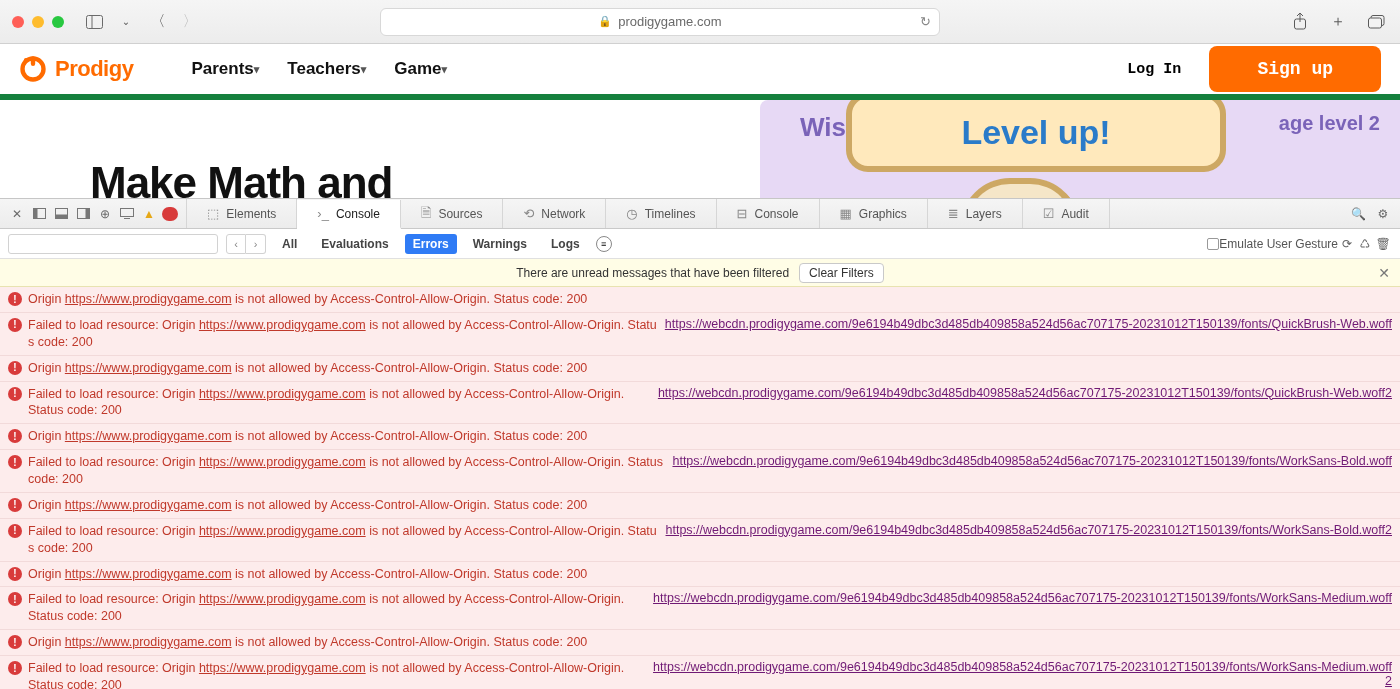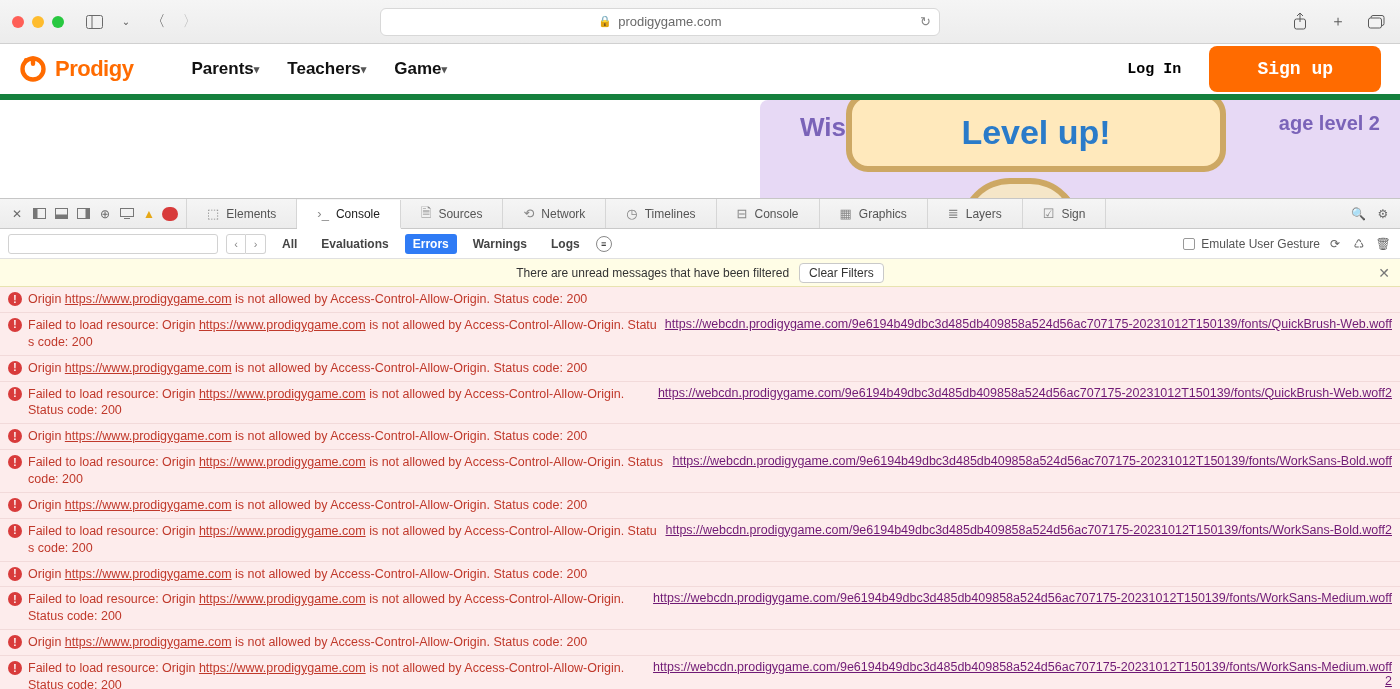--- a/index.html
+++ b/index.html
@@ -56,21 +56,21 @@
 .dt-search { width:210px; height:20px; border:1px solid #d2d2d2; border-radius:3px; padding:0 18px 0 18px; font-size:11px; position:relative; background:#fff;}
 .dt-search-wrap { position:relative; }
 .dt-search-wrap .mag { position:absolute; left:4px; top:3px; font-size:11px; color:#888; pointer-events:none;}
 .dt-steps { display:flex; }
 .dt-step { width:20px; height:20px; border:1px solid #d2d2d2; display:flex; align-items:center; justify-content:center; color:#888; font-size:11px; background:#fff;}
 .dt-step:first-child{border-radius:3px 0 0 3px;}
 .dt-step:last-child{border-left:none;border-radius:0 3px 3px 0;}
 .filter-pill { padding:3px 8px; border-radius:3px; color:#444;font-weight:bold; }
 .filter-pill.active { background:#2f7bf5; color:#fff; }
 .filter-circle { width:16px; height:16px; border:1.5px solid #888; border-radius:50%; display:flex; align-items:center; justify-content:center; font-size:9px;}
-.eug { margin-left:auto; display:flex; align-items:center; gap:6px; color:#555;}
+.eug { margin-left:auto; display:flex; align-items:center; color:#555;}
 .eug-box { width:12px;height:12px;border:1px solid #999;border-radius:2px;}
 .dt-fr-icon { width:18px;height:18px; display:flex; align-items:center; justify-content:center; color:#666;}
 
 .dt-banner { background:#fffde6; border-bottom:1px solid #e8e3b0; height:28px; display:flex; align-items:center; justify-content:center; font-size:12px; color:#333; position:relative;}
 .dt-banner .btn { margin-left:10px; border:1px solid #c9c9c9; background:#fff; border-radius:4px; padding:2px 9px; }
 .dt-banner .close { position:absolute; right:10px; color:#777; font-size:14px;}
 
 .console { font-size:12.5px; }
 .row { display:flex; align-items:flex-start; padding:4px 8px; border-bottom:1px solid #f2dada; background:#fdecec; gap:6px; color:#c0392b;}
 .row .ic { flex:0 0 14px; width:14px;height:14px; background:#d83b3b; color:#fff; border-radius:50%; display:flex; align-items:center; justify-content:center; font-size:10px; font-weight:700; margin-top:1px;}
@@ -141,20 +141,21 @@
         <span class="chev">▾</span>
       </div>
   </div>
   <div class="auth">
     <div class="login">Log In</div>
     <div class="signup">Sign up</div>
   </div>
 </div>
 
 <div class="hero">
+  <div class="hero-text">Make Math and</div>
   <div class="hero-game">
     <div class="hg-bg"></div>
     <div class="hg-wis">Wis</div>
     <div class="hg-level">Level up!</div>
     <div class="hg-stage">age level 2</div>
     <div class="hg-circle"></div>
   </div>
 </div>
 
 <div class="devtools">
@@ -216,21 +217,21 @@
     <div class="dt-tab">
         <span class="ti">▦</span>
         <span>Graphics</span>
       </div>
     <div class="dt-tab">
         <span class="ti">≣</span>
         <span>Layers</span>
       </div>
     <div class="dt-tab">
         <span class="ti">☑</span>
-        <span>Sign</span>
+        <span>Audit</span>
       </div>
     <div class="dt-right">
       <span class="dt-li">🔍</span>
       <span class="dt-li">⚙</span>
     </div>
   </div>
 
   <div class="dt-filter">
     <div class="dt-search-wrap">
       <span class="mag">🔍</span>

